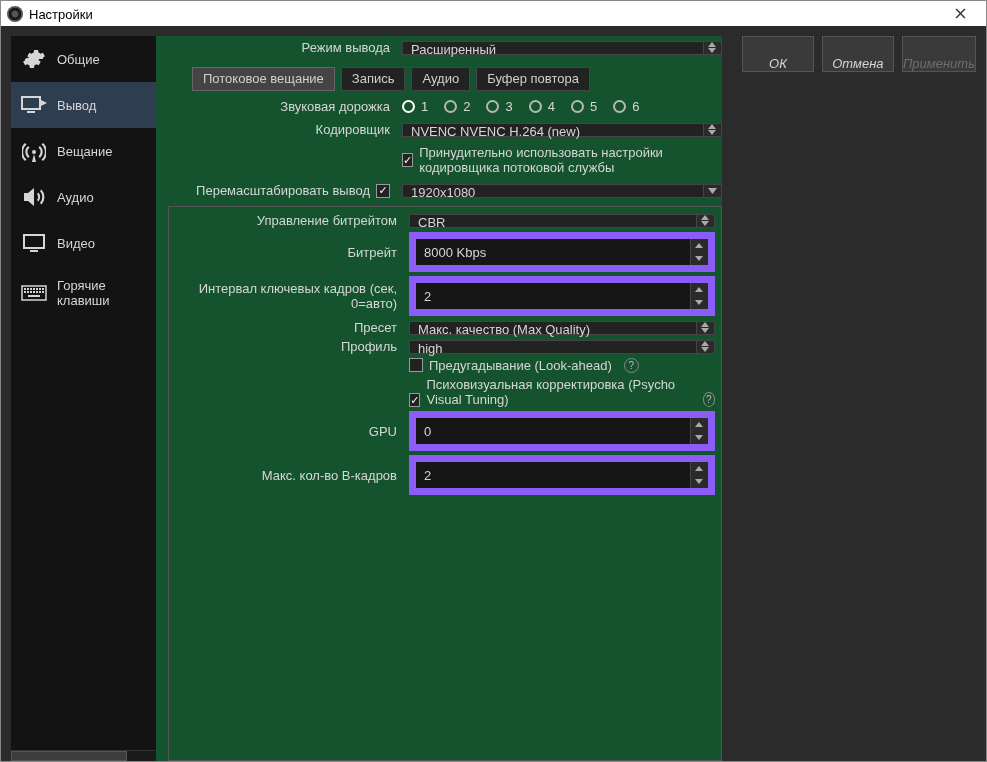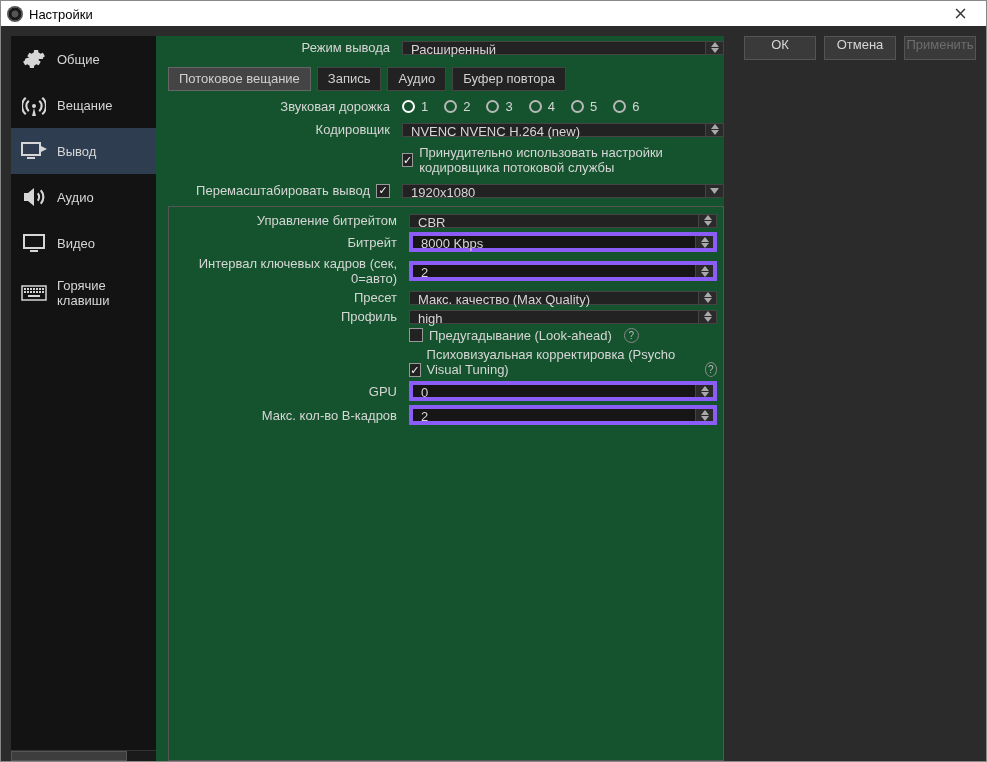--- a/index.html
+++ b/index.html
@@ -137,21 +137,21 @@
   }
   .tabs {
     display:flex; gap:6px; padding-top:4px;
   }
   .tab {
     background:#222; border:1px solid #444;
     padding:3px 10px 4px;
     cursor:pointer; color:#d0d0d0;
   }
   .tab.active {
-    background:#444; border-color:#666;
+    background:#444; border-color:#666;margin-left:24px;
   }
   .radio-group { display:flex; gap:16px; align-items:center;}
   .radio { display:flex; align-items:center; gap:6px;}
   .radio-dot {
     width:13px; height:13px; border-radius:50%;
     border:2px solid #b8b8b8; position:relative;
   }
   .radio.sel .radio-dot { border-color:#fff;}
   .checkbox {
     width:14px; height:14px; border:1px solid #999;
@@ -162,40 +162,41 @@
     content:"✓"; color:#fff; font-size:11px; line-height:1;
   }
   .box {
     border:1px solid #555;
     padding:6px 6px;
     flex:1;
     display:flex; flex-direction:column; gap:4px;
     overflow:auto;
   }
   .spinner-input {
-    background:#161616; border:4px solid #8b5cf6; color:#d6d6d6;
-    height:20px; padding:0 26px 0 8px; display:flex; 
+    background:#161616; border:7px solid #8b5cf6; color:#d6d6d6;
+    height:40px; padding:0 26px 0 8px; display:flex; align-items:center;
     position:relative; width:100%;
   }
   .spinner-input .spin { position:absolute; right:0; top:0; bottom:0; width:18px; border-left:1px solid #444; display:flex; flex-direction:column; background:#2a2a2a;}
   .help-icon {
     width:15px; height:15px; border-radius:50%;
     border:1px solid #888; display:inline-flex; align-items:center; justify-content:center;
     font-size:10px; color:#bbb; margin-left:6px;
   }
   
   .footer {
     padding:10px; display:flex; justify-content:flex-end; gap:8px;
     background:#2b2b2b;
   }
   .btn {
-    min-width:72px; height:24px;
+    min-width:72px; height:36px;
     border:1px solid #555; background:#3a3a3a; color:#d6d6d6;
-    display:flex; align-items:flex-start; justify-content:center;
+    display:flex; align-items:flex-end; justify-content:center;
     cursor:pointer;
+    font-style:italic;
   }
   .btn.disabled { color:#6d6d6d; }
 </style>
 </head>
 <body>
 
 <div class="window">
   <div class="titlebar">
     <div class="titlebar-left">
       <span class="obs-icon"></span>
@@ -213,37 +214,37 @@
 
       <div class="sidebar">
         <div class="sidebar-item">
           <span class="icon">
               <svg width="24" height="24" viewBox="0 0 24 24">
                 <path d="M12 8a4 4 0 100 8 4 4 0 000-8zm9 4a7 7 0 00-.1-1.2l2-1.6-2-3.4-2.4 1a7 7 0 00-2-1.2l-.4-2.6h-4l-.4 2.6a7 7 0 00-2 1.2l-2.4-1-2 3.4 2 1.6A7 7 0 003 12c0 .4 0 .8.1 1.2l-2 1.6 2 3.4 2.4-1a7 7 0 002 1.2l.4 2.6h4l.4-2.6a7 7 0 002-1.2l2.4 1 2-3.4-2-1.6c.1-.4.1-.8.1-1.2z"></path>
               </svg>
             </span>
           <span>Общие</span>
         </div>
-        <div class="sidebar-item">
-          <span class="icon">
-              <svg width="24" height="22" viewBox="0 0 24 22">
-                <path d="M12 10a2 2 0 100 4 2 2 0 000-4zm0 4l-2 8h4l-2-8zM6 6a8 8 0 000 12l1.5-1.5a6 6 0 010-9L6 6zm12 0l-1.5 1.5a6 6 0 010 9L18 18a8 8 0 000-12zM3 3a12 12 0 000 18l1.5-1.5a10 10 0 010-15L3 3zm18 0l-1.5 1.5a10 10 0 010 15L21 21a12 12 0 000-18z"></path>
-              </svg>
-            </span>
-          <span>Вещание</span>
-        </div>
         <div class="sidebar-item active">
           <span class="icon">
               <svg width="26" height="20" viewBox="0 0 26 20">
                 <rect x="1" y="2" width="18" height="12" fill="none" stroke="#d6d6d6" stroke-width="2"></rect>
                 <rect x="6" y="16" width="8" height="2"></rect>
                 <path d="M20 5 L26 8 L20 11 Z"></path>
               </svg>
             </span>
           <span>Вывод</span>
+        </div>
+        <div class="sidebar-item">
+          <span class="icon">
+              <svg width="24" height="22" viewBox="0 0 24 22">
+                <path d="M12 10a2 2 0 100 4 2 2 0 000-4zm0 4l-2 8h4l-2-8zM6 6a8 8 0 000 12l1.5-1.5a6 6 0 010-9L6 6zm12 0l-1.5 1.5a6 6 0 010 9L18 18a8 8 0 000-12zM3 3a12 12 0 000 18l1.5-1.5a10 10 0 010-15L3 3zm18 0l-1.5 1.5a10 10 0 010 15L21 21a12 12 0 000-18z"></path>
+              </svg>
+            </span>
+          <span>Вещание</span>
         </div>
         <div class="sidebar-item">
           <span class="icon">
               <svg width="24" height="20" viewBox="0 0 24 20">
                 <path d="M2 6v8h4l6 5V1L6 6H2zm13 1a5 5 0 010 6l1.5 1.5a7 7 0 000-9L15 7zm3-3a9 9 0 010 12l1.5 1.5a11 11 0 000-15L18 4z"></path>
               </svg>
             </span>
           <span>Аудио</span>
         </div>
         <div class="sidebar-item">

